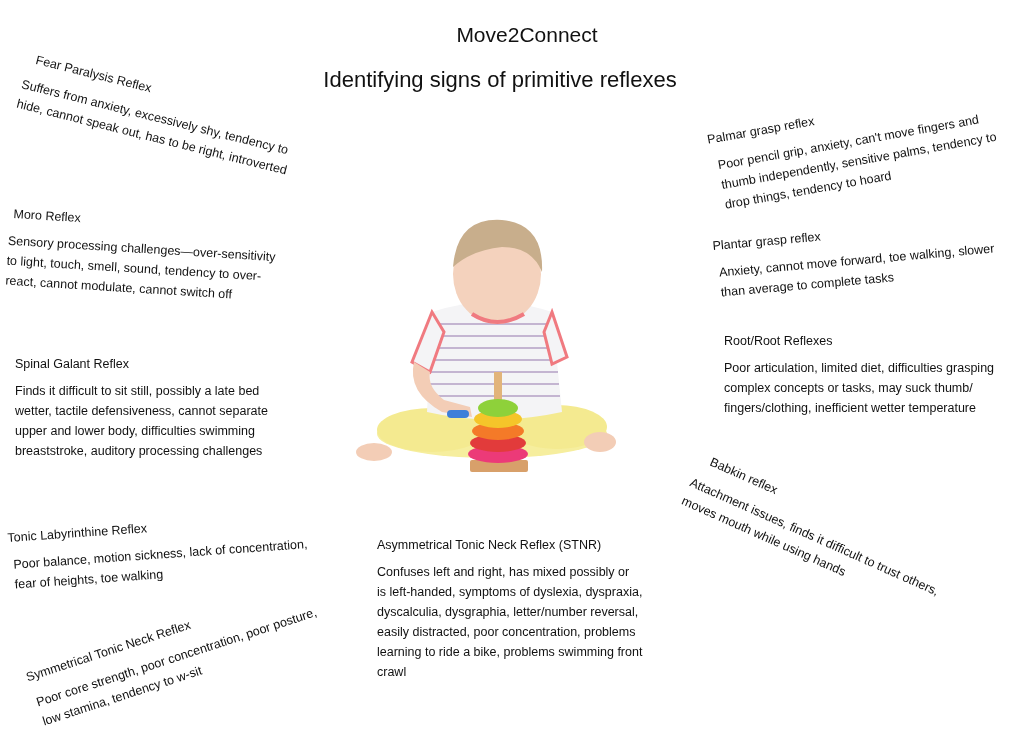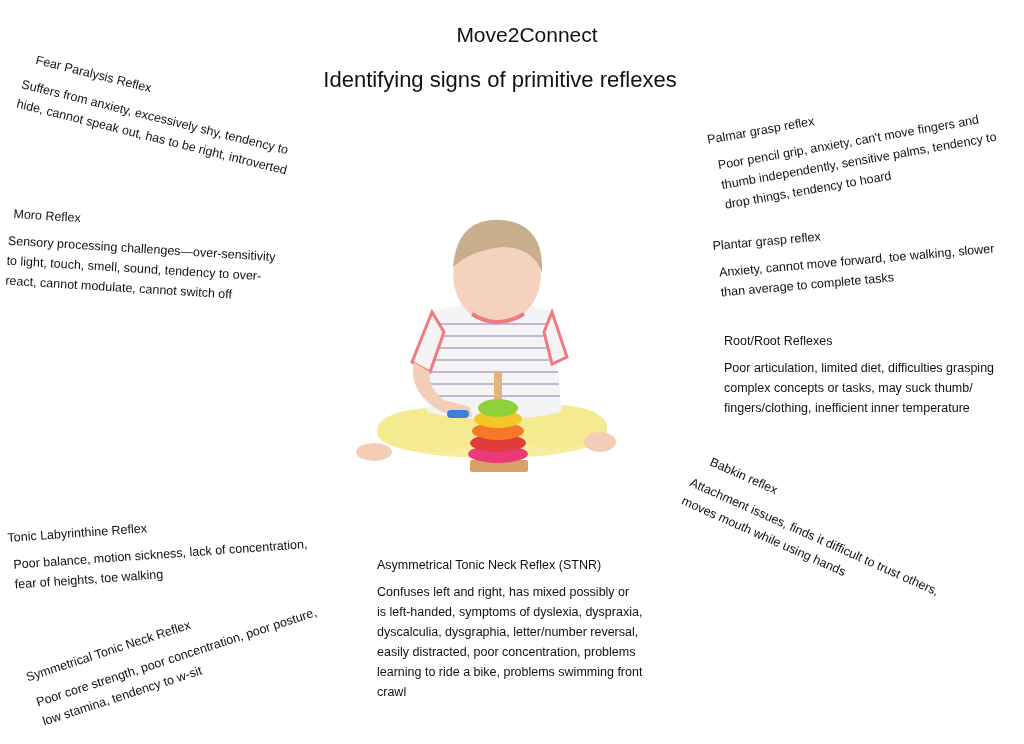--- a/index.html
+++ b/index.html
@@ -28,35 +28,40 @@
 </div>
 
 <div class="block" style="left:14px; top:206px; transform:rotate(3.5deg);">
   <div class="h">Moro Reflex</div>
   <div class="b" style="margin-left:-4px;">Sensory processing challenges—over-sensitivity
 to light, touch, smell, sound, tendency to over-
 react, cannot modulate, cannot switch off</div>
 </div>
 
 <div class="block" style="left:15px; top:356px;">
+  <div class="h">Spinal Galant Reflex</div>
+  <div class="b">Finds it difficult to sit still, possibly a late bed
+wetter, tactile defensiveness, cannot separate
+upper and lower body, difficulties swimming
+breaststroke, auditory processing challenges</div>
 </div>
 
 <div class="block" style="left:7px; top:530px; transform:rotate(-4deg);">
   <div class="h">Tonic Labyrinthine Reflex</div>
   <div class="b" style="margin-left:4px;">Poor balance, motion sickness, lack of concentration,
 fear of heights, toe walking</div>
 </div>
 
 <div class="block" style="left:24px; top:670px; transform:rotate(-18deg);">
   <div class="h">Symmetrical Tonic Neck Reflex</div>
   <div class="b" style="margin-left:2px;">Poor core strength, poor concentration, poor posture,
 low stamina, tendency to w-sit</div>
 </div>
 
-<div class="block" style="left:377px; top:537px;margin-top:20px;">
+<div class="block" style="left:377px; top:537px;">
   <div class="h">Asymmetrical Tonic Neck Reflex (STNR)</div>
   <div class="b">Confuses left and right, has mixed possibly or
 is left-handed, symptoms of dyslexia, dyspraxia,
 dyscalculia, dysgraphia, letter/number reversal,
 easily distracted, poor concentration, problems
 learning to ride a bike, problems swimming front
 crawl</div>
 </div>
 
 <div class="block" style="left:706px; top:132px; transform:rotate(-10deg);">
@@ -69,21 +74,21 @@
 <div class="block" style="left:712px; top:238px; transform:rotate(-5deg);">
   <div class="h">Plantar grasp reflex</div>
   <div class="b" style="margin-left:4px;">Anxiety, cannot move forward, toe walking, slower
 than average to complete tasks</div>
 </div>
 
 <div class="block" style="left:724px; top:333px;">
   <div class="h">Root/Root Reflexes</div>
   <div class="b">Poor articulation, limited diet, difficulties grasping
 complex concepts or tasks, may suck thumb/
-fingers/clothing, inefficient inner temperature</div>
+fingers/clothing, inefficient wetter temperature</div>
 </div>
 
 <div class="block" style="left:714px; top:454px; transform:rotate(24deg);">
   <div class="h">Babkin reflex</div>
   <div class="b" style="margin-left:-10px;">Attachment issues, finds it difficult to trust others,
 moves mouth while using hands</div>
 </div>
 
 <div class="photo">
   <svg width="280" height="268" viewBox="0 0 280 268">

